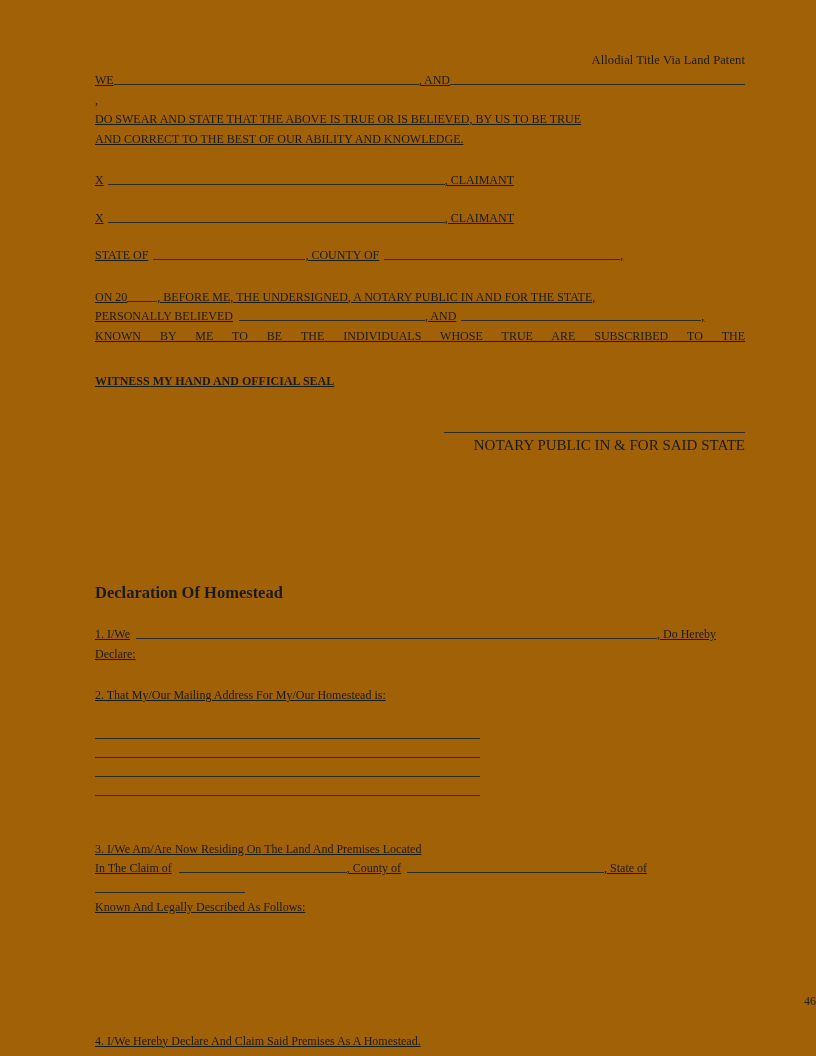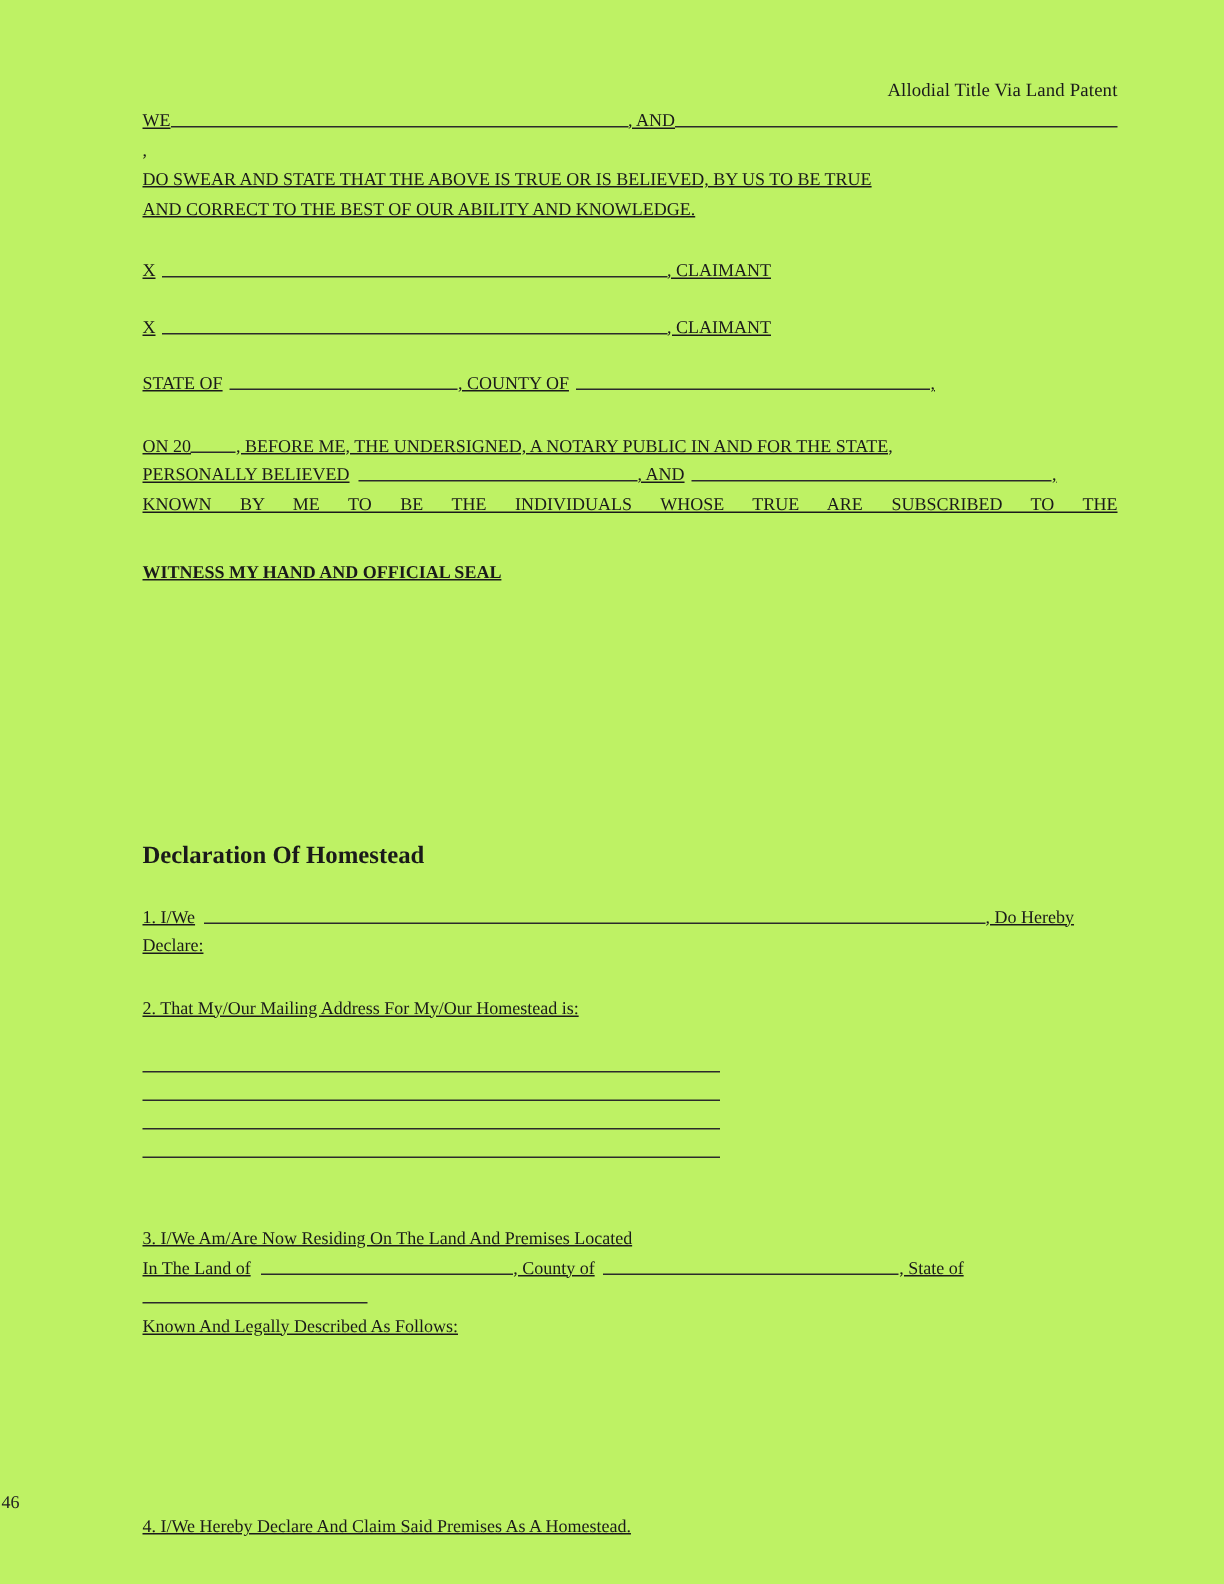--- a/index.html
+++ b/index.html
@@ -9,21 +9,21 @@
     background: #ffffff;
   }
   body {
     font-family: "Liberation Serif", "DejaVu Serif", serif;
     color: #1a1a1a;
   }
   .page {
     position: relative;
     width: 816px;
     height: 1056px;
-    background: #bef264;
+    background: #a16207;
     overflow: hidden;
     box-sizing: border-box;
   }
   .content {
     position: absolute;
     left: 95px;
     top: 52px;
     width: 650px;
   }
 
@@ -99,24 +99,24 @@
   }
 
   
   .addr-lines { width: 385px; }
   .addr-lines .rule { margin-bottom: 18px; }
   .addr-lines .rule:last-child { margin-bottom: 0; }
 
   
   .page-number {
     position: absolute;
-    left: 1px;
+    left: 16px;
     right: 0;
     top: 994px;
-    text-align: left;
+    text-align: right;
     font-size: 12px;
     line-height: 15px;
     color: #222;
   }
 </style>
 </head>
 <body>
 
 <div class="page">
 
@@ -161,20 +161,24 @@
 
     <div class="blk just-all">KNOWN BY ME TO BE THE INDIVIDUALS WHOSE TRUE ARE SUBSCRIBED TO THE</div>
 
     <div class="sp-26"></div>
 
     <div class="blk bold">WITNESS MY HAND AND OFFICIAL SEAL</div>
 
     <div class="sp-26"></div>
     <div class="sp-14"></div>
 
+    <div class="notary-block">
+      <div class="notary-rule"></div>
+      <div class="notary-caption">NOTARY PUBLIC IN &amp; FOR SAID STATE</div>
+    </div>
 
     <div class="sp-26"></div>
     <div class="sp-26"></div>
     <div class="sp-26"></div>
     <div class="sp-10"></div>
 
     <div class="section-title">Declaration Of Homestead</div>
 
     <div class="sp-22"></div>
 
@@ -196,21 +200,21 @@
       <div class="rule"></div>
       <div class="rule"></div>
     </div>
 
     <div class="sp-26"></div>
     <div class="sp-18"></div>
 
     <div class="blk">3. I/We Am/Are Now Residing On The Land And Premises Located</div>
 
     <div class="blk">
-      <span>In  The  Land  of</span><span class="blank" style="width:168px;margin-left:7px"></span><span>, County of</span><span class="blank" style="width:197px;margin-left:6px"></span><span>, State of</span>
+      <span>In  The  Claim  of</span><span class="blank" style="width:168px;margin-left:7px"></span><span>, County of</span><span class="blank" style="width:197px;margin-left:6px"></span><span>, State of</span>
     </div>
 
     <div class="blk">
       <span class="blank" style="width:150px"></span>
     </div>
 
     <div class="blk">Known And Legally Described As Follows:</div>
 
     <div class="sp-26"></div>
     <div class="sp-26"></div>

